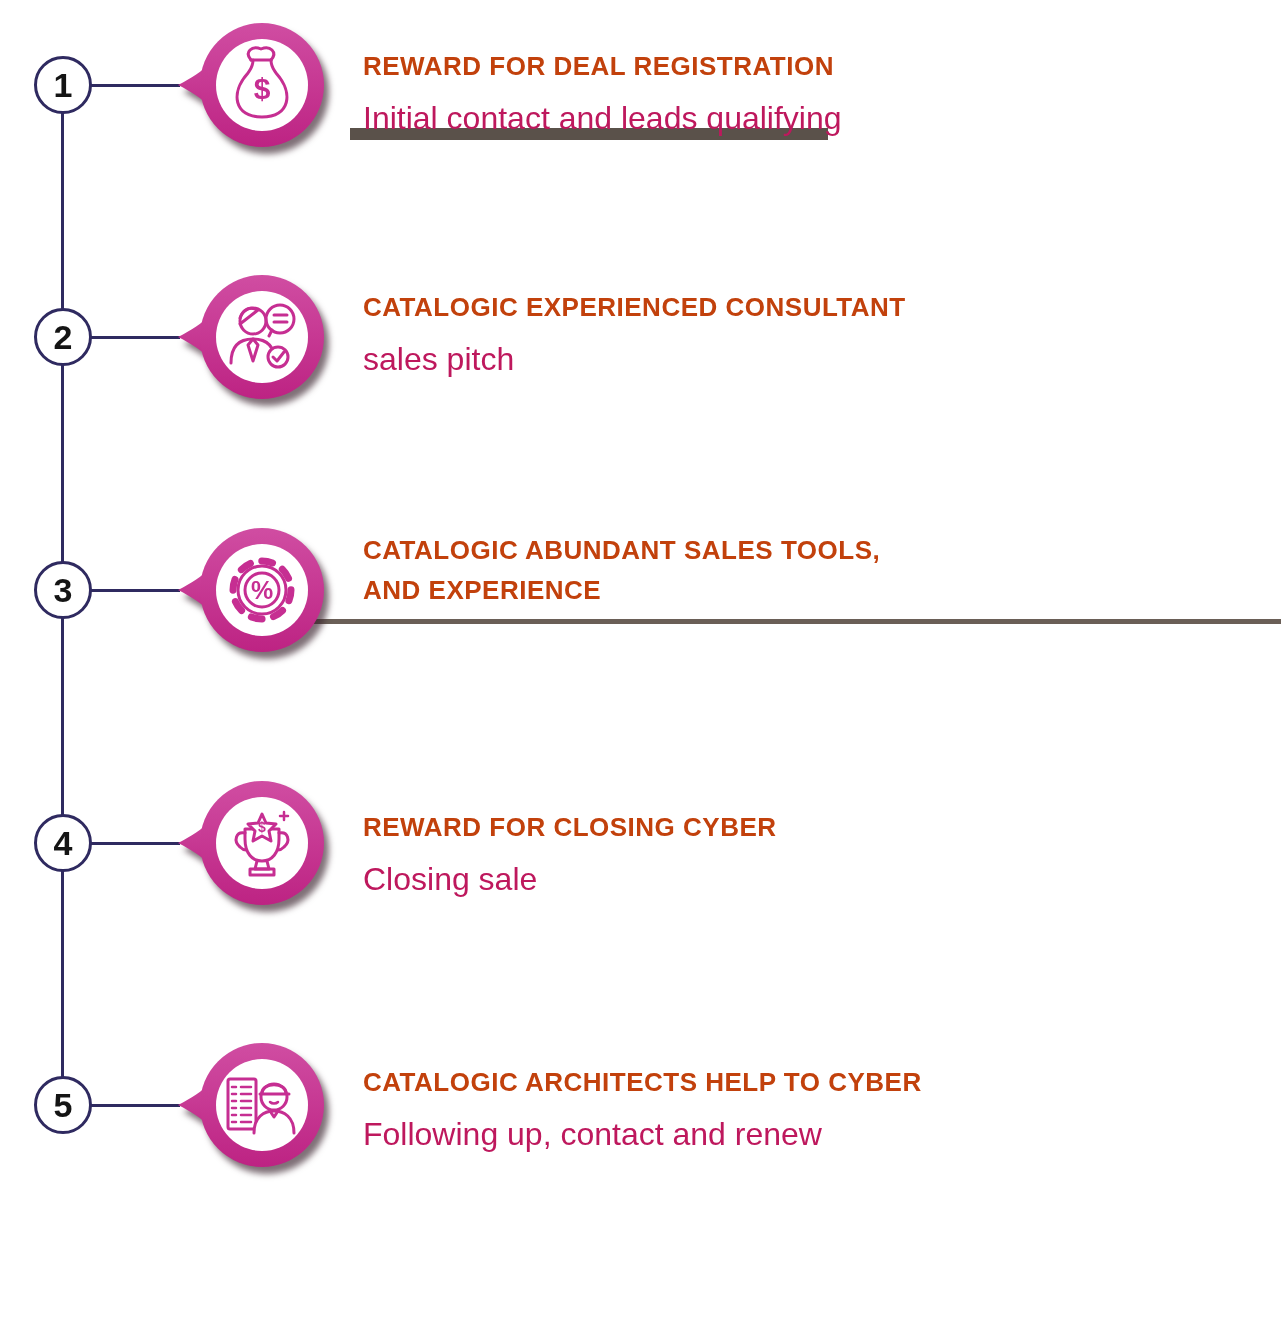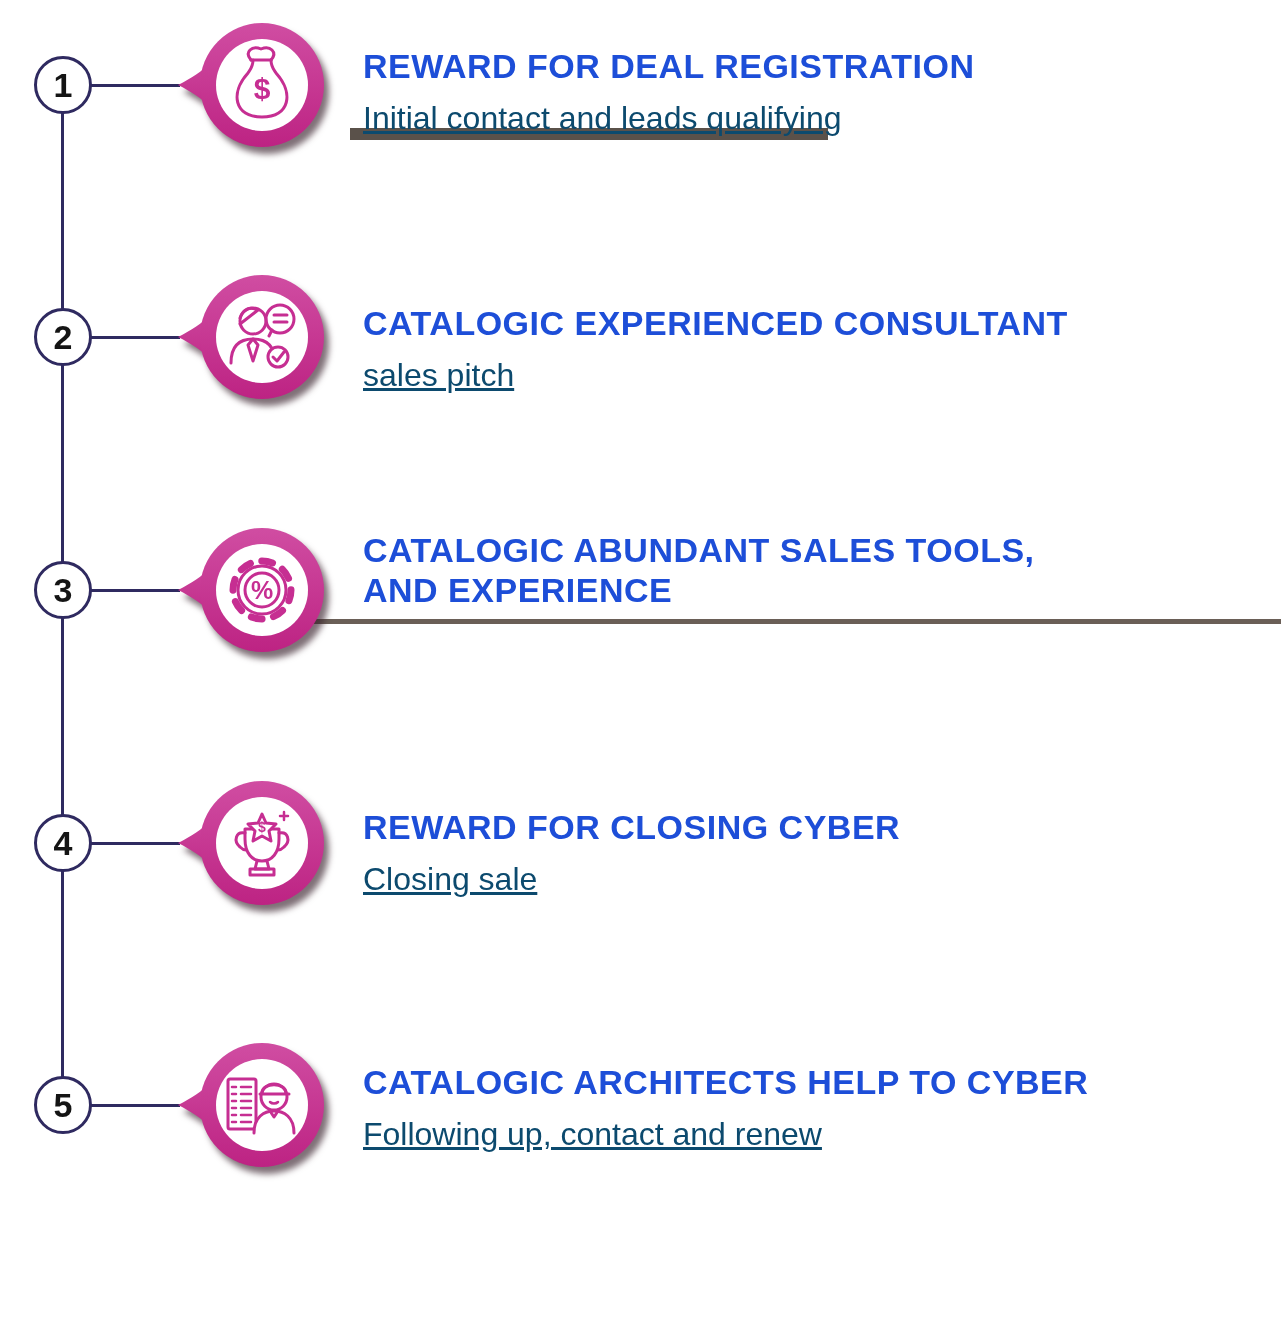--- a/index.html
+++ b/index.html
@@ -26,26 +26,26 @@
     background:#2f2a60;z-index:1;
   }
   .marker{
     position:absolute;left:172px;width:160px;height:160px;z-index:2;
     filter:drop-shadow(5px 7px 3px rgba(58,36,46,0.65));
   }
   .textblock{
     position:absolute;left:363px;width:910px;z-index:4;
   }
   .title{
-    font-weight:700;font-size:34px;line-height:40px;
-    color:#1d4ed8;letter-spacing:.5px;
+    font-weight:700;font-size:26px;line-height:40px;
+    color:#c2410c;letter-spacing:.5px;
   }
   .subtitle{
     font-weight:400;font-size:32px;line-height:46px;
-    color:#0c4a6e;margin-top:9px;text-decoration:underline;
+    color:#be185d;margin-top:9px;
   }
   .bar1{
     position:absolute;left:350px;top:128px;width:478px;height:12px;
     background:#5a514a;z-index:0;
   }
   .rule3{
     position:absolute;left:295px;top:619px;width:986px;height:5px;
     background:#6a5f57;z-index:0;
   }
   svg text{font-family:"Liberation Sans", sans-serif;}
@@ -110,21 +110,21 @@
       <path d="M-22,-19 C-19,-28 -12,-31 -4,-27 L-22,-13"></path>
       <path d="M-31,26 C-31,8 -22,2 -9,2 C4,2 13,8 13,26"></path>
       <path d="M-9,2 L-4,8 L-9,24 L-14,8 Z"></path>
       <circle cx="18" cy="-18" r="14"></circle>
       <path d="M10,-7 L7,-1"></path>
       <path d="M12,-22 H25 M12,-15 H25"></path>
       <circle cx="16" cy="20" r="10" fill="#ffffff"></circle>
       <path d="M11,20 L15,24 L22,15"></path>
     </g>
   </svg>
-  <div class="textblock" style="top:303px">
+  <div class="textblock" style="top:287px">
     <div class="title">
       <div>CATALOGIC EXPERIENCED CONSULTANT</div>
       <div></div>
     </div>
     <div class="subtitle">
       <div>sales pitch</div>
     </div>
   </div>
 
   <div class="connector" style="top:589px"></div>

